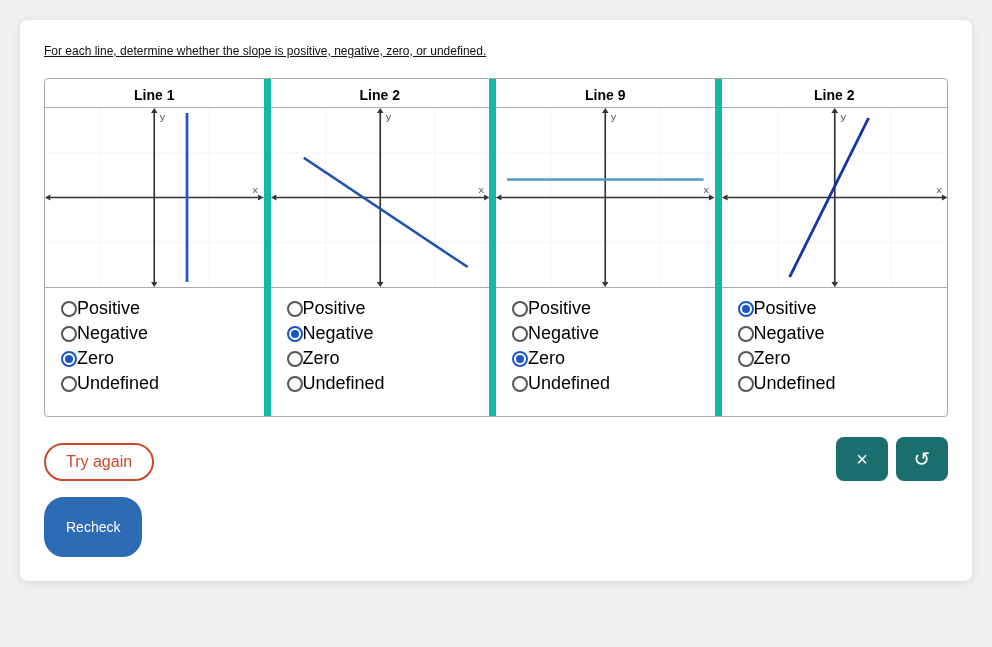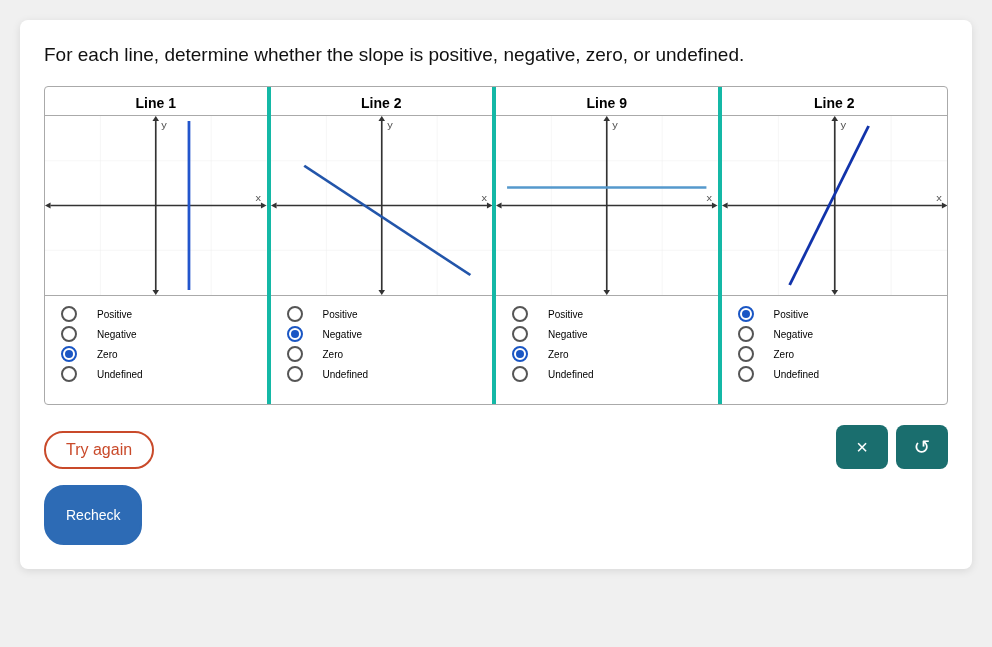--- a/index.html
+++ b/index.html
@@ -14,33 +14,34 @@
     }
     .container {
       background: white;
       border-radius: 8px;
       padding: 24px;
       max-width: 960px;
       width: 100%;
       box-shadow: 0 2px 8px rgba(0,0,0,0.1);
     }
     .instruction {
-      font-size: 19px;
+      font-size: 12px;
       margin-bottom: 20px;
       color: #111;
+      text-decoration: underline;
     }
     .lines-grid {
       display: grid;
       grid-template-columns: repeat(4, 1fr);
       border: 1px solid #aaa;
       border-radius: 4px;
       overflow: hidden;
     }
     .line-cell {
-      border-right: 4px solid #14b8a6;
+      border-right: 7px solid #14b8a6;
       padding-bottom: 12px;
     }
     .line-cell:last-child { border-right: none; }
     .line-title {
       text-align: center;
       font-weight: bold;
       font-size: 14px;
       padding: 8px 0 4px;
       border-bottom: 1px solid #aaa;
     }
@@ -56,22 +57,22 @@
     }
     .options {
       padding: 10px 16px;
       display: flex;
       flex-direction: column;
       gap: 4px;
     }
     .option-label {
       display: flex;
       align-items: center;
-      gap: 20px;
-      font-size: 10px;
+      gap: 0;
+      font-size: 18px;
       cursor: pointer;
     }
     .radio-circle {
       width: 16px;
       height: 16px;
       border-radius: 50%;
       border: 2px solid #555;
       display: flex;
       align-items: center;
       justify-content: center;

